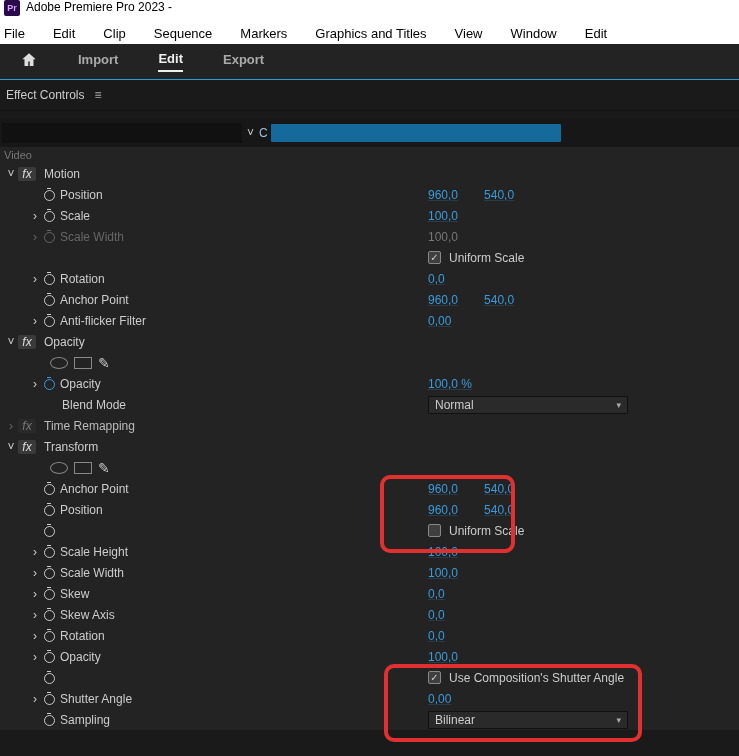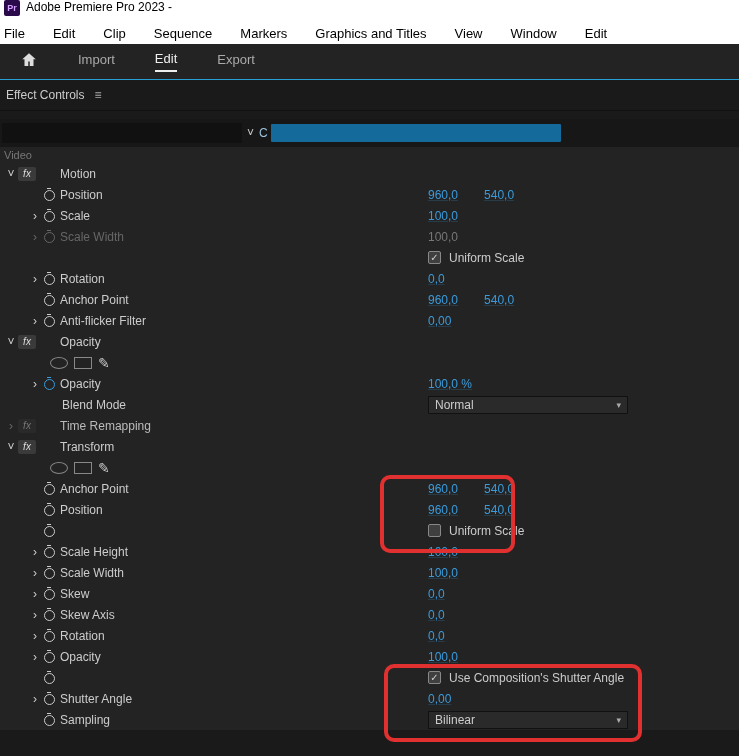--- a/index.html
+++ b/index.html
@@ -3,36 +3,36 @@
 <meta charset="utf-8">
 <style>
   * { box-sizing: border-box; margin: 0; padding: 0; font-family: "Segoe UI", Tahoma, sans-serif; }
   body { background: #fff; width: 739px; height: 756px; overflow: hidden; font-size: 12px; color: #ccc; }
   .titlebar { background: #fff; color: #000; height: 22px; display: flex; padding-left: 4px; gap: 6px; }
   .titlebar .app-icon { width: 16px; height: 16px; background: #2a0a4a; display: inline-flex; align-items: center; justify-content: center; color: #d6a0ff; font-size: 9px; font-weight: bold; border-radius: 2px; }
   .titlebar-title { font-size: 12px; color: #000; }
   .menubar { background: #fff; color: #000; height: 22px; display: flex; align-items: center; padding-left: 4px; gap: 28px; font-size: 13px; }
   .menubar span { cursor: default; }
   .dark-area { background: #1a1a1a; width: 100%; height: calc(756px - 44px); }
-  .topbar { background: #232323; height: 36px; display: flex; align-items: center; padding-left: 20px; gap: 40px; border-bottom: 1px solid #2a9fd6; }
+  .topbar { background: #232323; height: 36px; display: flex; align-items: center; padding-left: 20px; gap: 40px; border-bottom: 1px solid #2a9fd6; font-weight: bold; }
   .home-icon { color: #ccc; font-size: 16px; }
   .topbar .tab { color: #aaa; font-size: 13px; padding-bottom: 4px; }
   .topbar .tab.active { color: #eee; border-bottom: 2px solid #eee; }
   .panel-header { background: #1a1a1a; color: #ccc; padding: 8px 6px; display: flex; align-items: center; gap: 10px; border-bottom: 1px solid #111; font-size: 12px;}
   .panel-header .menu-icon { color: #aaa; }
   .clip-source { background: #171717; height: 28px; display: flex; align-items: center; font-size: 12px; }
   .src-name { background: #111; color: #888; width: 240px; height: 20px; margin-left: 2px; display: flex; align-items: center; padding-left: 4px;}
   .src-dd { color: #ccc; padding: 0 5px; }
   .src-seq { background: #146a9a; color: #0d2030; width: 290px; height: 18px; border-radius: 1px;}
   .effects { background: #232323; padding: 2px 0 0 0; font-size: 12px; }
   .row { display: flex; align-items: center; height: 21px; padding-left: 4px; position: relative;}
   .row.light { color: #ccc; }
   .row.dim { color: #666; }
   .tw { width: 14px; text-align: center; display:inline-block;}
-  .fx { width: 18px; height: 14px; background: #3a3a3a; border-radius: 2px; font-size: 10px; font-style: italic; display:inline-flex; align-items:center; justify-content:center; color:#ddd; margin-right:20px;}
+  .fx { width: 18px; height: 14px; background: #3a3a3a; border-radius: 2px; font-size: 12px; font-style: italic; display:inline-flex; align-items:center; justify-content:center; color:#ddd; margin-right:4px;}
   .stopwatch { width: 14px; height: 14px; display:inline-block; position: relative; }
   .stopwatch::before { content:""; width:9px; height:9px; border:1px solid currentColor; border-radius:50%; position:absolute; top:2px; left:2px;}
   .stopwatch::after { content:""; width:4px; height:1px; background: currentColor; position:absolute; top:0; left:5px;}
   .lbl { margin-left: 4px; }
   .indent1 { padding-left: 42px; }
   .vals { position: absolute; left: 428px; display: flex; gap: 26px; align-items:center;}
   .blue { color: #3a9bdc; text-decoration: underline; text-decoration-color: rgba(58,155,220,0.2); cursor: ew-resize;}
   .dimval { color: #777; }
   .chk { width: 13px; height: 13px; border: 1px solid #888; border-radius: 2px; display: inline-flex; align-items: center; justify-content: center; background:#3f3f3f;}
   .chk.checked::after { content: "✓"; color: #ccc; font-size: 10px; line-height:1;}

